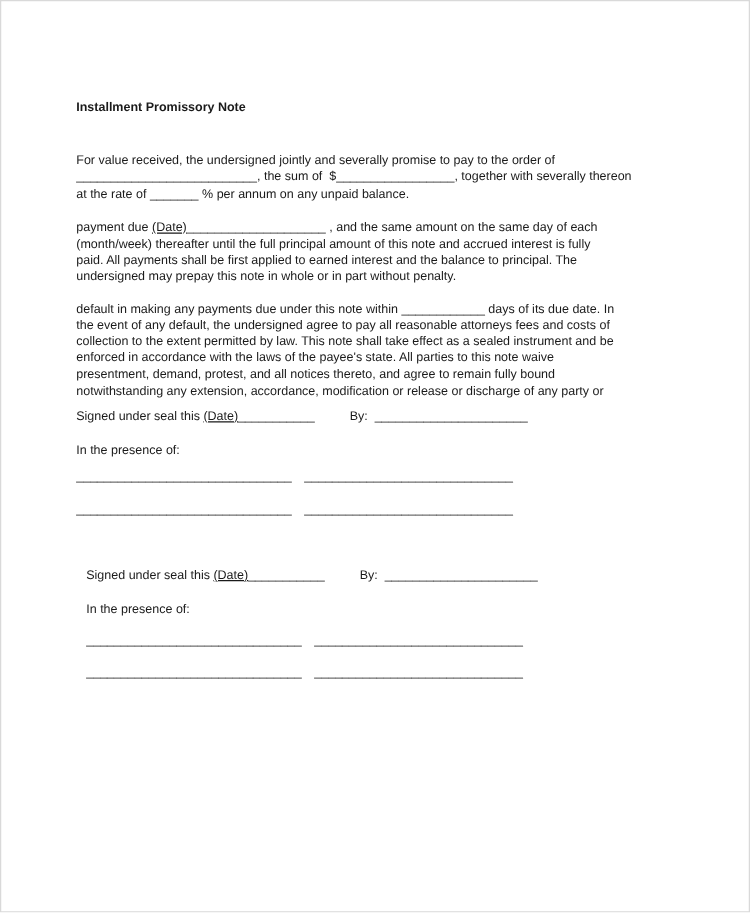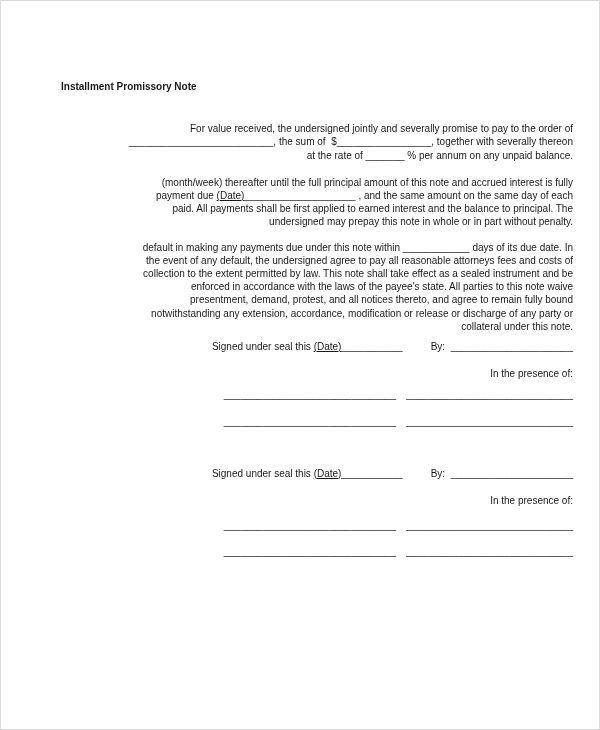--- a/index.html
+++ b/index.html
@@ -16,21 +16,21 @@
   .content {
     position: absolute;
     left: 60px;
     top: 79px;
     width: 512px;
     font-size: 10px;
     line-height: 13.2px;
     color: #1a1a1a;
   }
   .title { font-weight: bold; white-space: pre; }
-  .line, .sigline, .presence, .wrow { white-space: pre; text-align: right; }
+  .line, .sigline, .presence, .wrow { white-space: pre; }
   .u { text-decoration: underline; }
   .by { margin-left: 28px; }
   .wr { margin-left: 10px; }
   .indent { padding-left: 8px; }
   .p1 { margin-top: 29px; }
   .p2 { margin-top: 14px; }
   .p3 { margin-top: 12px; }
   .sig-a { margin-top: 7px; }
   .presence-a { margin-top: 14px; }
   .row-a1 { margin-top: 8px; }
@@ -48,34 +48,33 @@
 
     <div class="title">Installment Promissory Note</div>
 
     <div class="p1">
       <div class="line">For value received, the undersigned jointly and severally promise to pay to the order of</div>
       <div class="line">__________________________, the sum of  $_________________, together with severally thereon</div>
       <div class="line">at the rate of _______ % per annum on any unpaid balance.</div>
     </div>
 
     <div class="p2">
+      <div class="line"><span>payment due </span><span class="u">(Date)</span><span>____________________ , and the same amount on the same day of each</span></div>
       <div class="line">(month/week) thereafter until the full principal amount of this note and accrued interest is fully</div>
-      <div class="line"><span>payment due </span><span class="u">(Date)</span><span>____________________ , and the same amount on the same day of each</span></div>
       <div class="line">paid. All payments shall be first applied to earned interest and the balance to principal. The</div>
       <div class="line">undersigned may prepay this note in whole or in part without penalty.</div>
     </div>
 
     <div class="p3">
       <div class="line">default in making any payments due under this note within ____________ days of its due date. In</div>
       <div class="line">the event of any default, the undersigned agree to pay all reasonable attorneys fees and costs of</div>
       <div class="line">collection to the extent permitted by law. This note shall take effect as a sealed instrument and be</div>
       <div class="line">enforced in accordance with the laws of the payee's state. All parties to this note waive</div>
       <div class="line">presentment, demand, protest, and all notices thereto, and agree to remain fully bound</div>
       <div class="line">notwithstanding any extension, accordance, modification or release or discharge of any party or</div>
-      <div class="line">collateral under this note.</div>
     </div>
 
     <div class="sigline sig-a"><span>Signed under seal this </span><span class="u">(Date)</span><span>___________</span><span class="by">By:  </span><span>______________________</span></div>
 
     <div class="presence presence-a">In the presence of:</div>
 
     <div class="wrow row-a1"><span>_______________________________</span><span class="wr">______________________________</span></div>
 
     <div class="wrow row-a2"><span>_______________________________</span><span class="wr">______________________________</span></div>
 

